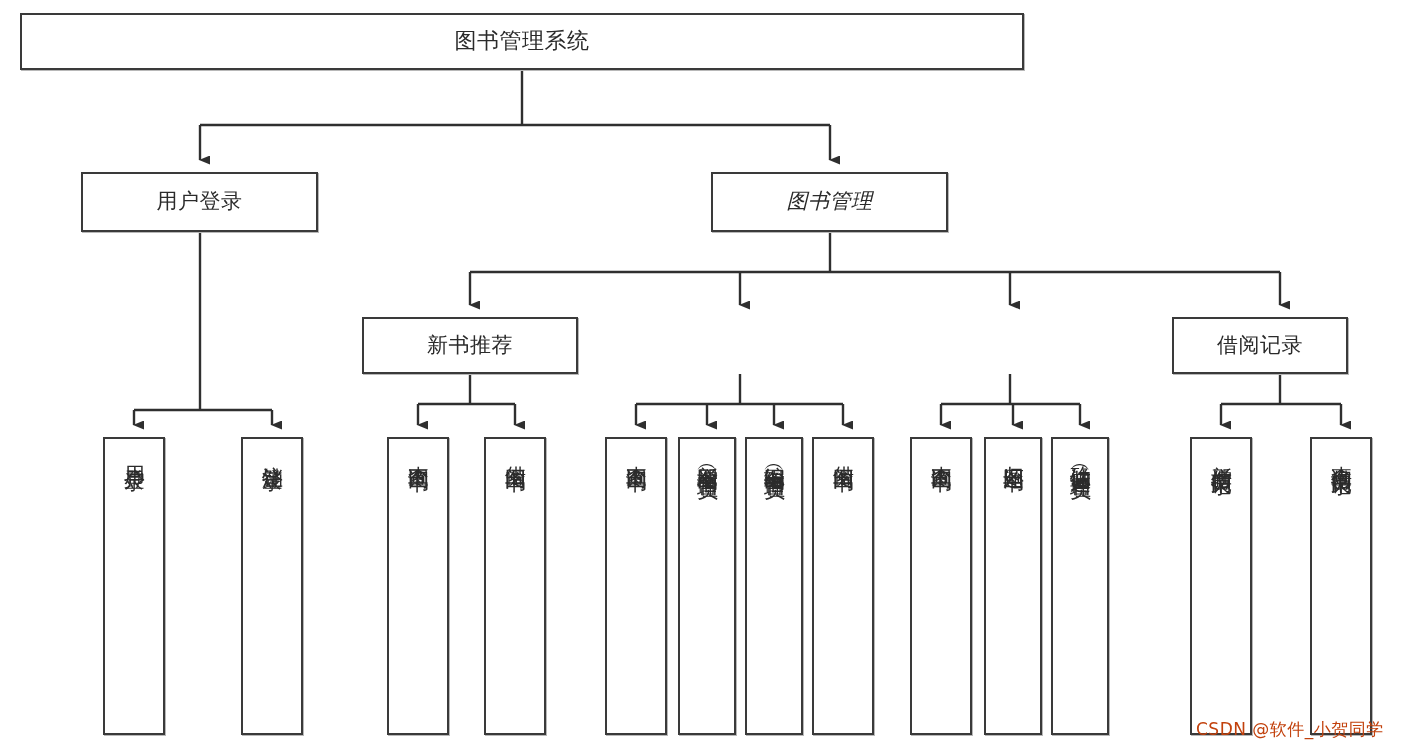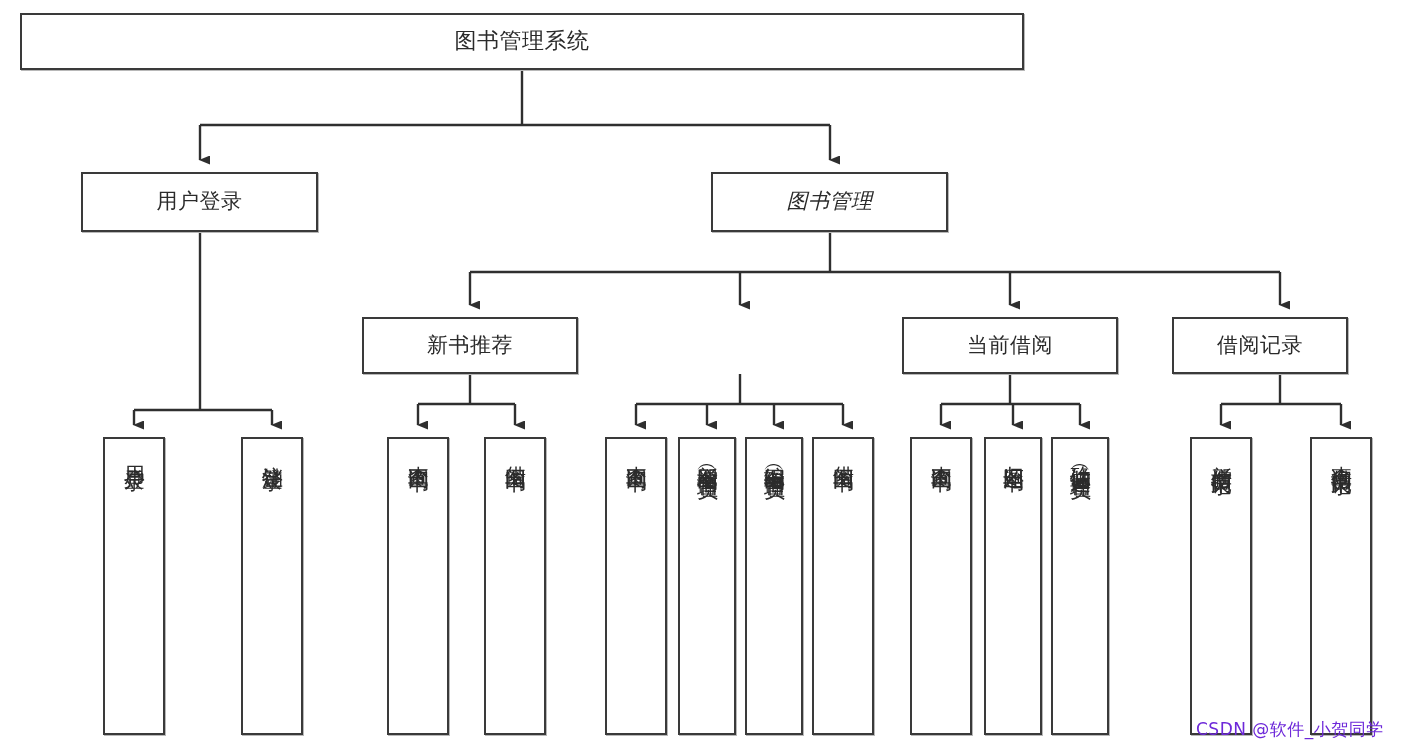--- a/index.html
+++ b/index.html
@@ -61,21 +61,21 @@
   .node.vert .node-label {
     writing-mode: vertical-rl;
     text-orientation: upright;
     font-size: 21px;
     letter-spacing: 2px;
     line-height: 1;
   }
   .watermark {
     position: absolute;
     font-size: 17px;
-    color: #6d28d9;
+    color: #c2410c;
     white-space: nowrap;
     letter-spacing: 0.5px;
   }
 </style>
 </head>
 <body>
 
 <div id="diagram-root">
 
   <svg id="edge-layer" viewBox="0 0 1405 747" width="1405" height="747" xmlns="http://www.w3.org/2000/svg">
@@ -136,23 +136,20 @@
   <div class="node horiz" style="left:81px; top:172px; width:237px; height:60px;">
     <span class="node-label">用户登录</span>
   </div>
   <div class="node horiz" style="left:711px; top:172px; width:237px; height:60px;font-style:italic;">
     <span class="node-label">图书管理</span>
   </div>
 
   <div class="node horiz" style="left:362px; top:317px; width:216px; height:57px;">
     <span class="node-label">新书推荐</span>
   </div>
-  <div class="node horiz" style="left:902px; top:317px; width:216px; height:57px;">
-    <span class="node-label">当前借阅</span>
-  </div>
   <div class="node horiz" style="left:1172px; top:317px; width:176px; height:57px;">
     <span class="node-label">借阅记录</span>
   </div>
 
   <div class="node vert" style="left:103px; top:437px; width:62px; height:298px;">
     <span class="node-label">用户登录</span>
   </div>
   <div class="node vert" style="left:241px; top:437px; width:62px; height:298px;">
     <span class="node-label">注销登录</span>
   </div>

